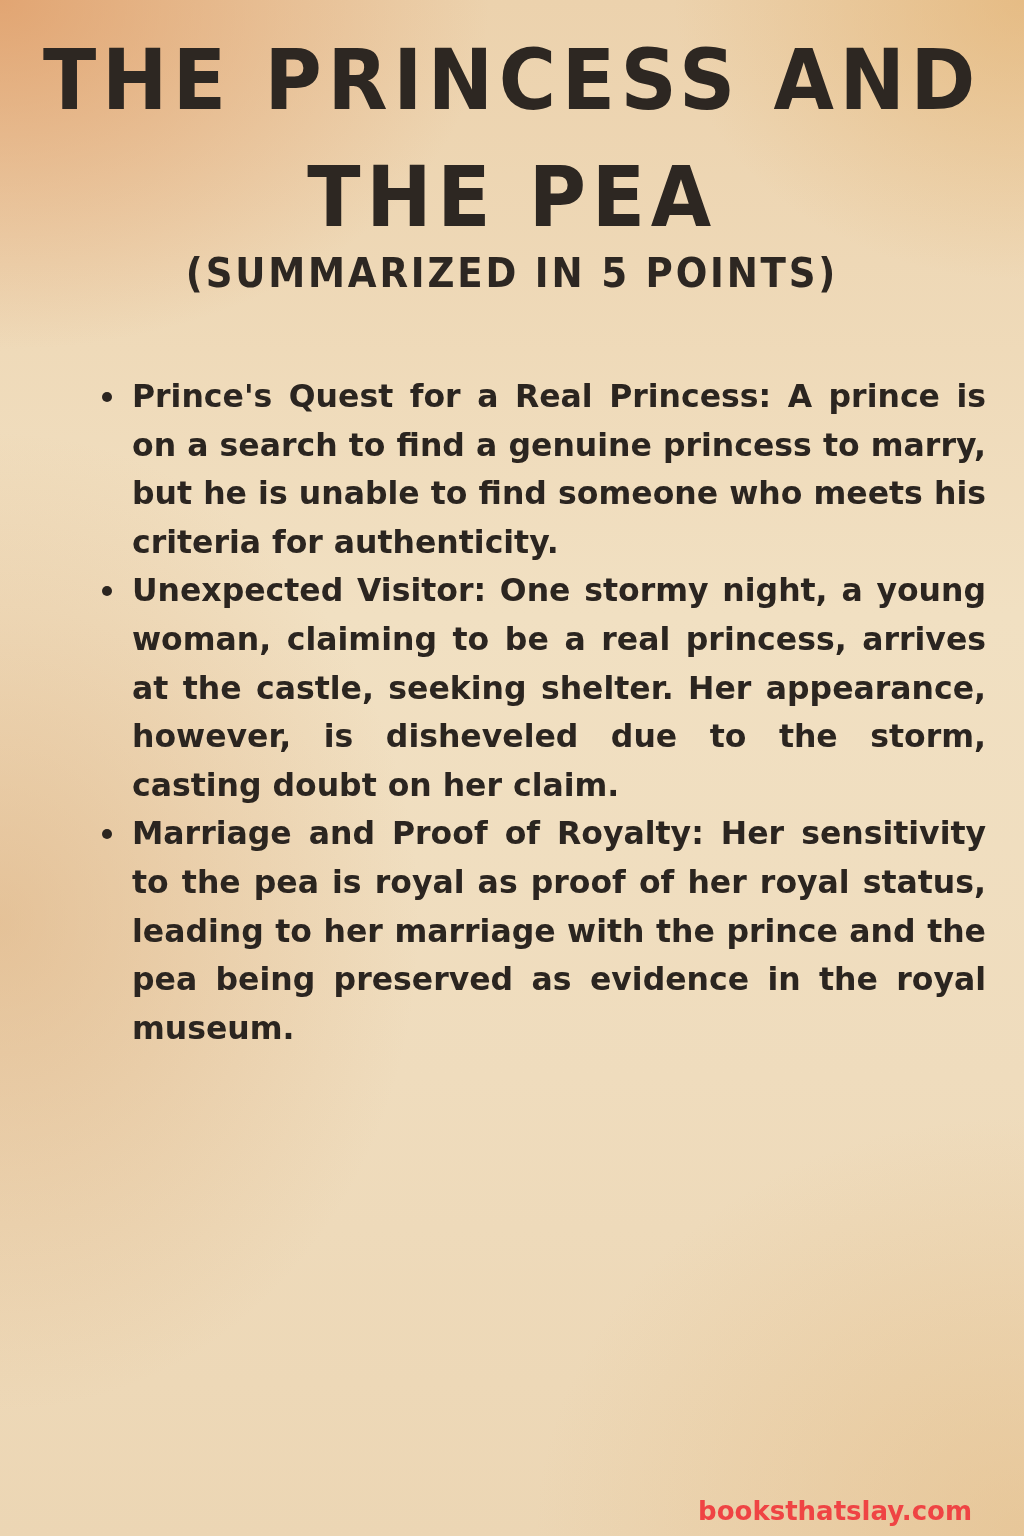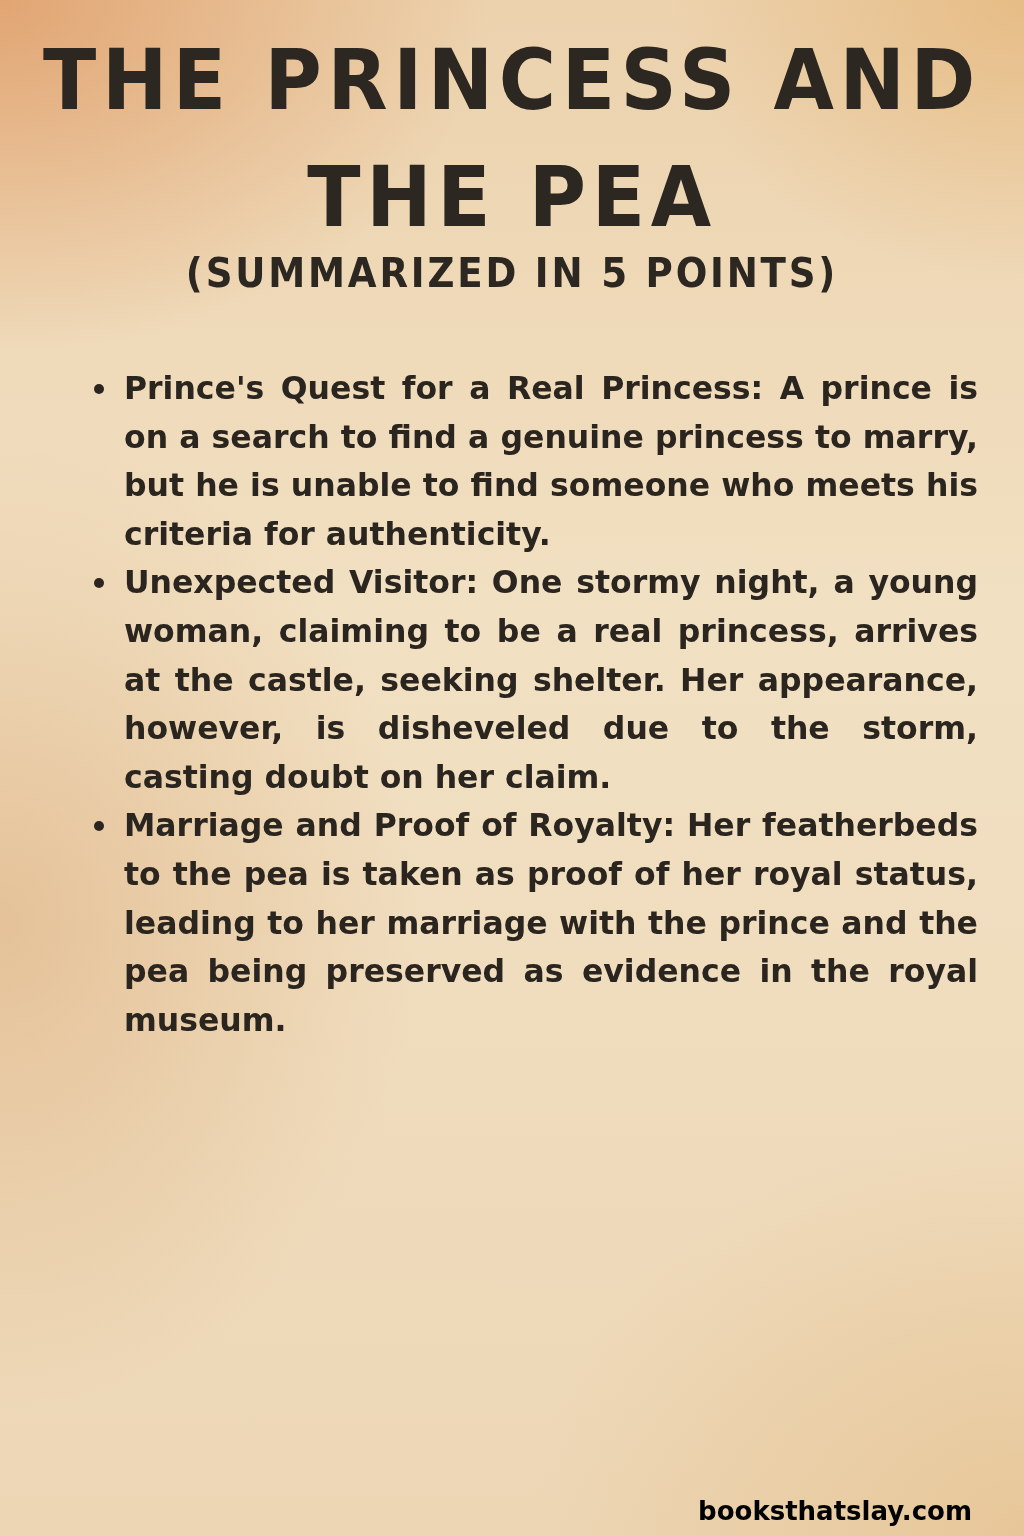--- a/index.html
+++ b/index.html
@@ -30,21 +30,21 @@
     text-align: center;
     font-family: "DejaVu Sans", sans-serif;
     font-weight: bold;
     font-size: 40px;
     letter-spacing: 3px;
     color: #2d2722;
     transform: scaleX(0.93);
   }
   .points {
     position: absolute; left: 88px; width: 886px; top: 360px;
-    margin: 4px; padding: 0; list-style: none;
+    margin: 12px; padding: 0; list-style: none;
     font-family: "DejaVu Sans", sans-serif;
     font-weight: bold;
     font-size: 31.5px;
     line-height: 48.6px;
     color: #2b2520;
   }
   .points li {
     position: relative;
     padding-left: 32px;
     text-align: justify;
@@ -52,21 +52,21 @@
   .points li .bullet {
     position: absolute; left: 2px; top: 20px;
     width: 10px; height: 10px; border-radius: 50%;
     background: #2b2520;
   }
   .footer {
     position: absolute; right: 52px; top: 1496px;
     font-family: "DejaVu Sans", sans-serif;
     font-weight: bold;
     font-size: 26px;
-    color: #000000;
+    color: #ef4444;
   }
 </style>
 </head>
 <body>
 
 <div class="title">
   <div>THE PRINCESS AND</div>
   <div>THE PEA</div>
 </div>
 
@@ -79,17 +79,17 @@
     <span>A prince is on a search to find a genuine princess to marry, but he is unable to find someone who meets his criteria for authenticity.</span>
   </li>
   <li>
     <span class="bullet"></span>
     <span>Unexpected Visitor:</span>
     <span>One stormy night, a young woman, claiming to be a real princess, arrives at the castle, seeking shelter. Her appearance, however, is disheveled due to the storm, casting doubt on her claim.</span>
   </li>
   <li>
     <span class="bullet"></span>
     <span>Marriage and Proof of Royalty:</span>
-    <span>Her featherbeds to the pea is taken as proof of her royal status, leading to her marriage with the prince and the pea being preserved as evidence in the royal museum.</span>
+    <span>Her sensitivity to the pea is royal as proof of her royal status, leading to her marriage with the prince and the pea being preserved as evidence in the royal museum.</span>
   </li>
 </ul>
 
 <div class="footer">booksthatslay.com</div>
 
 </body></html>

